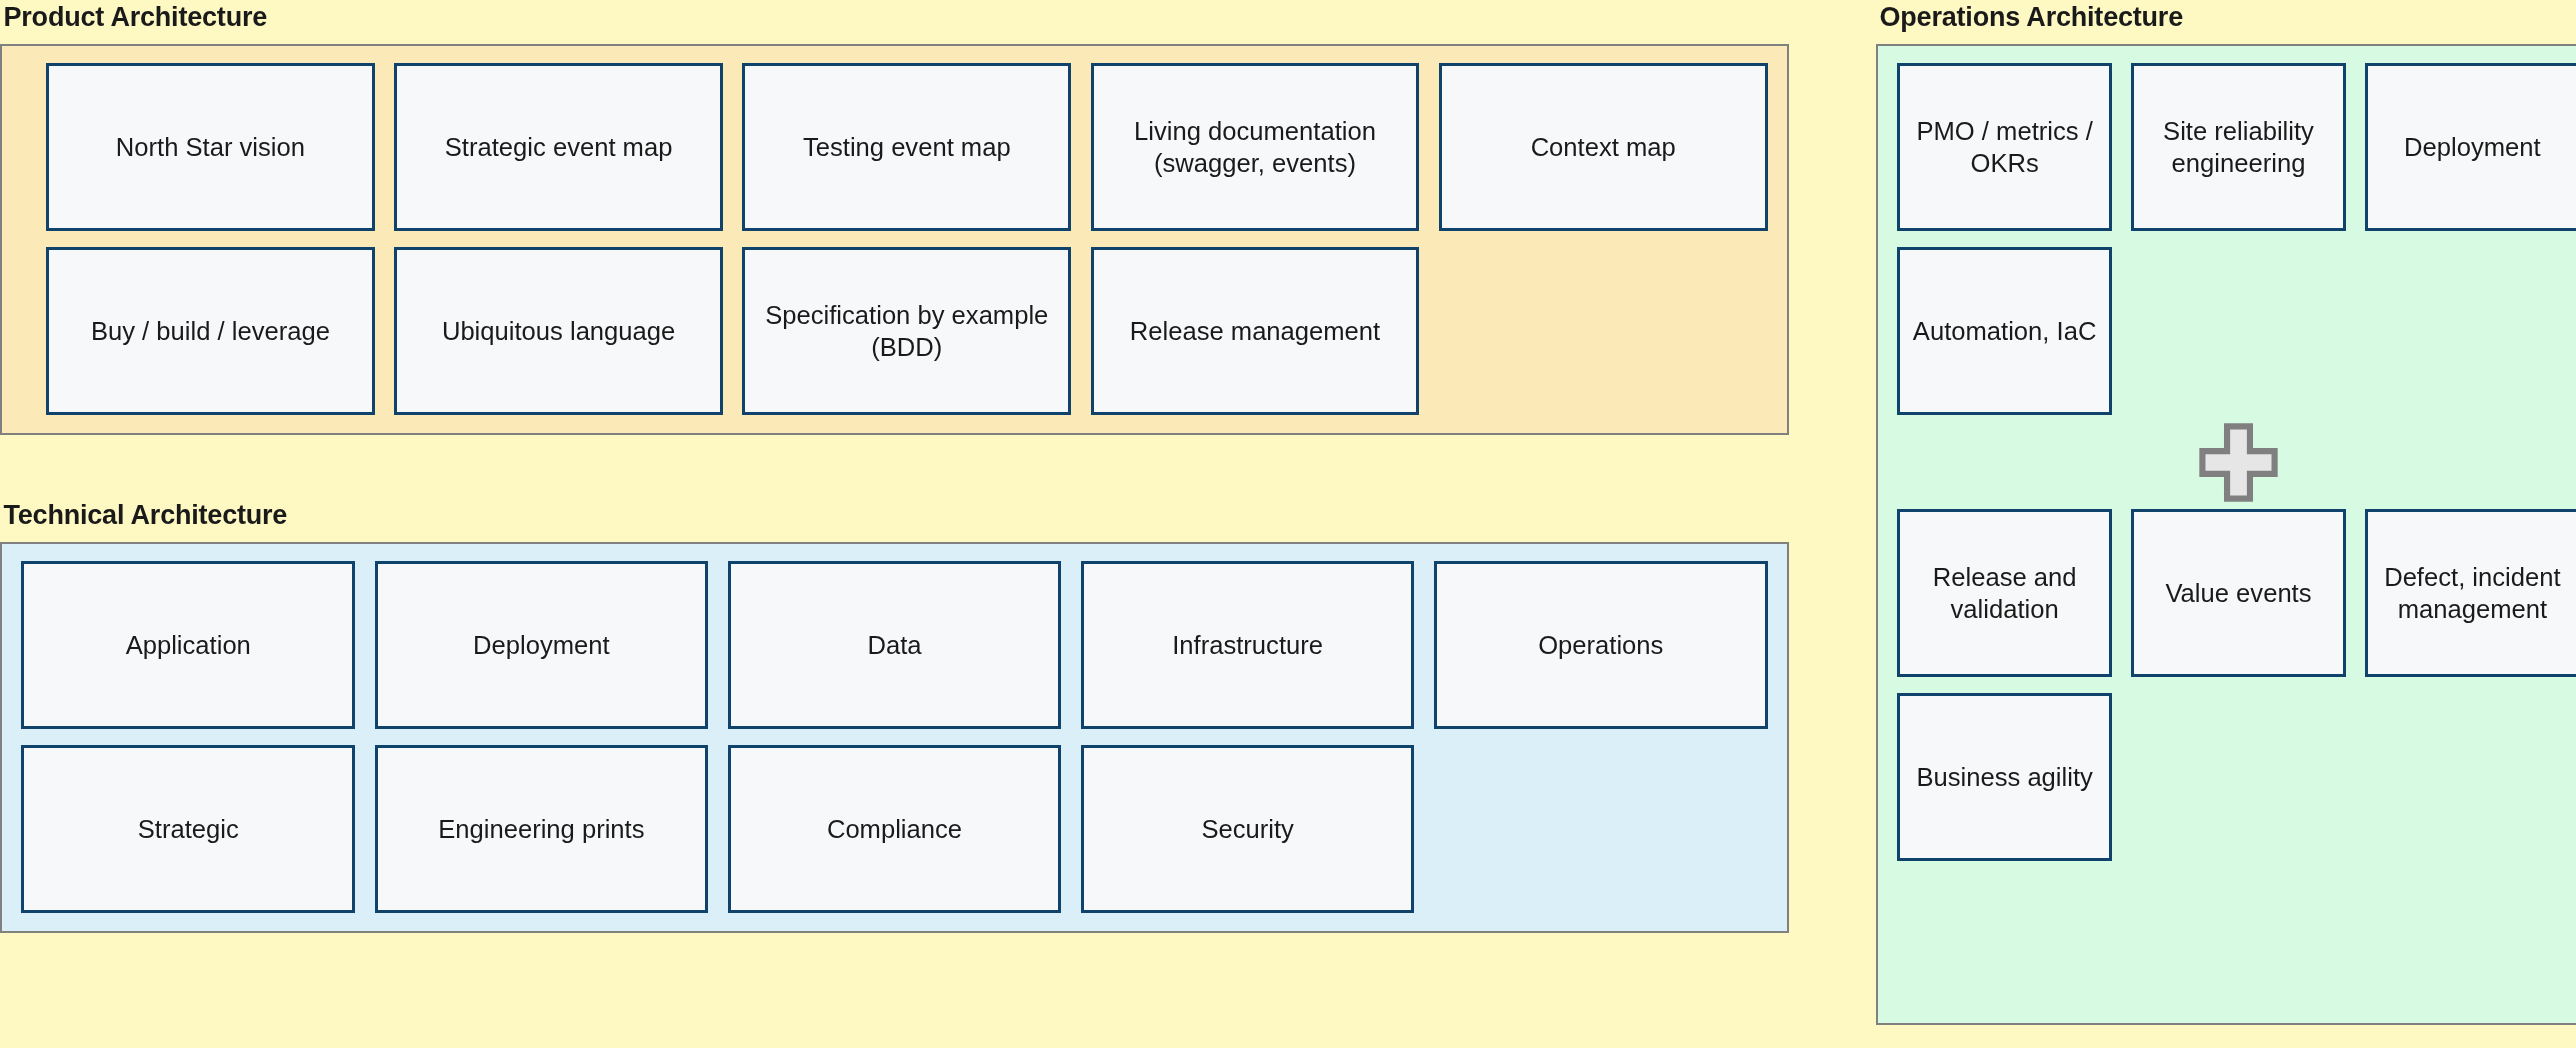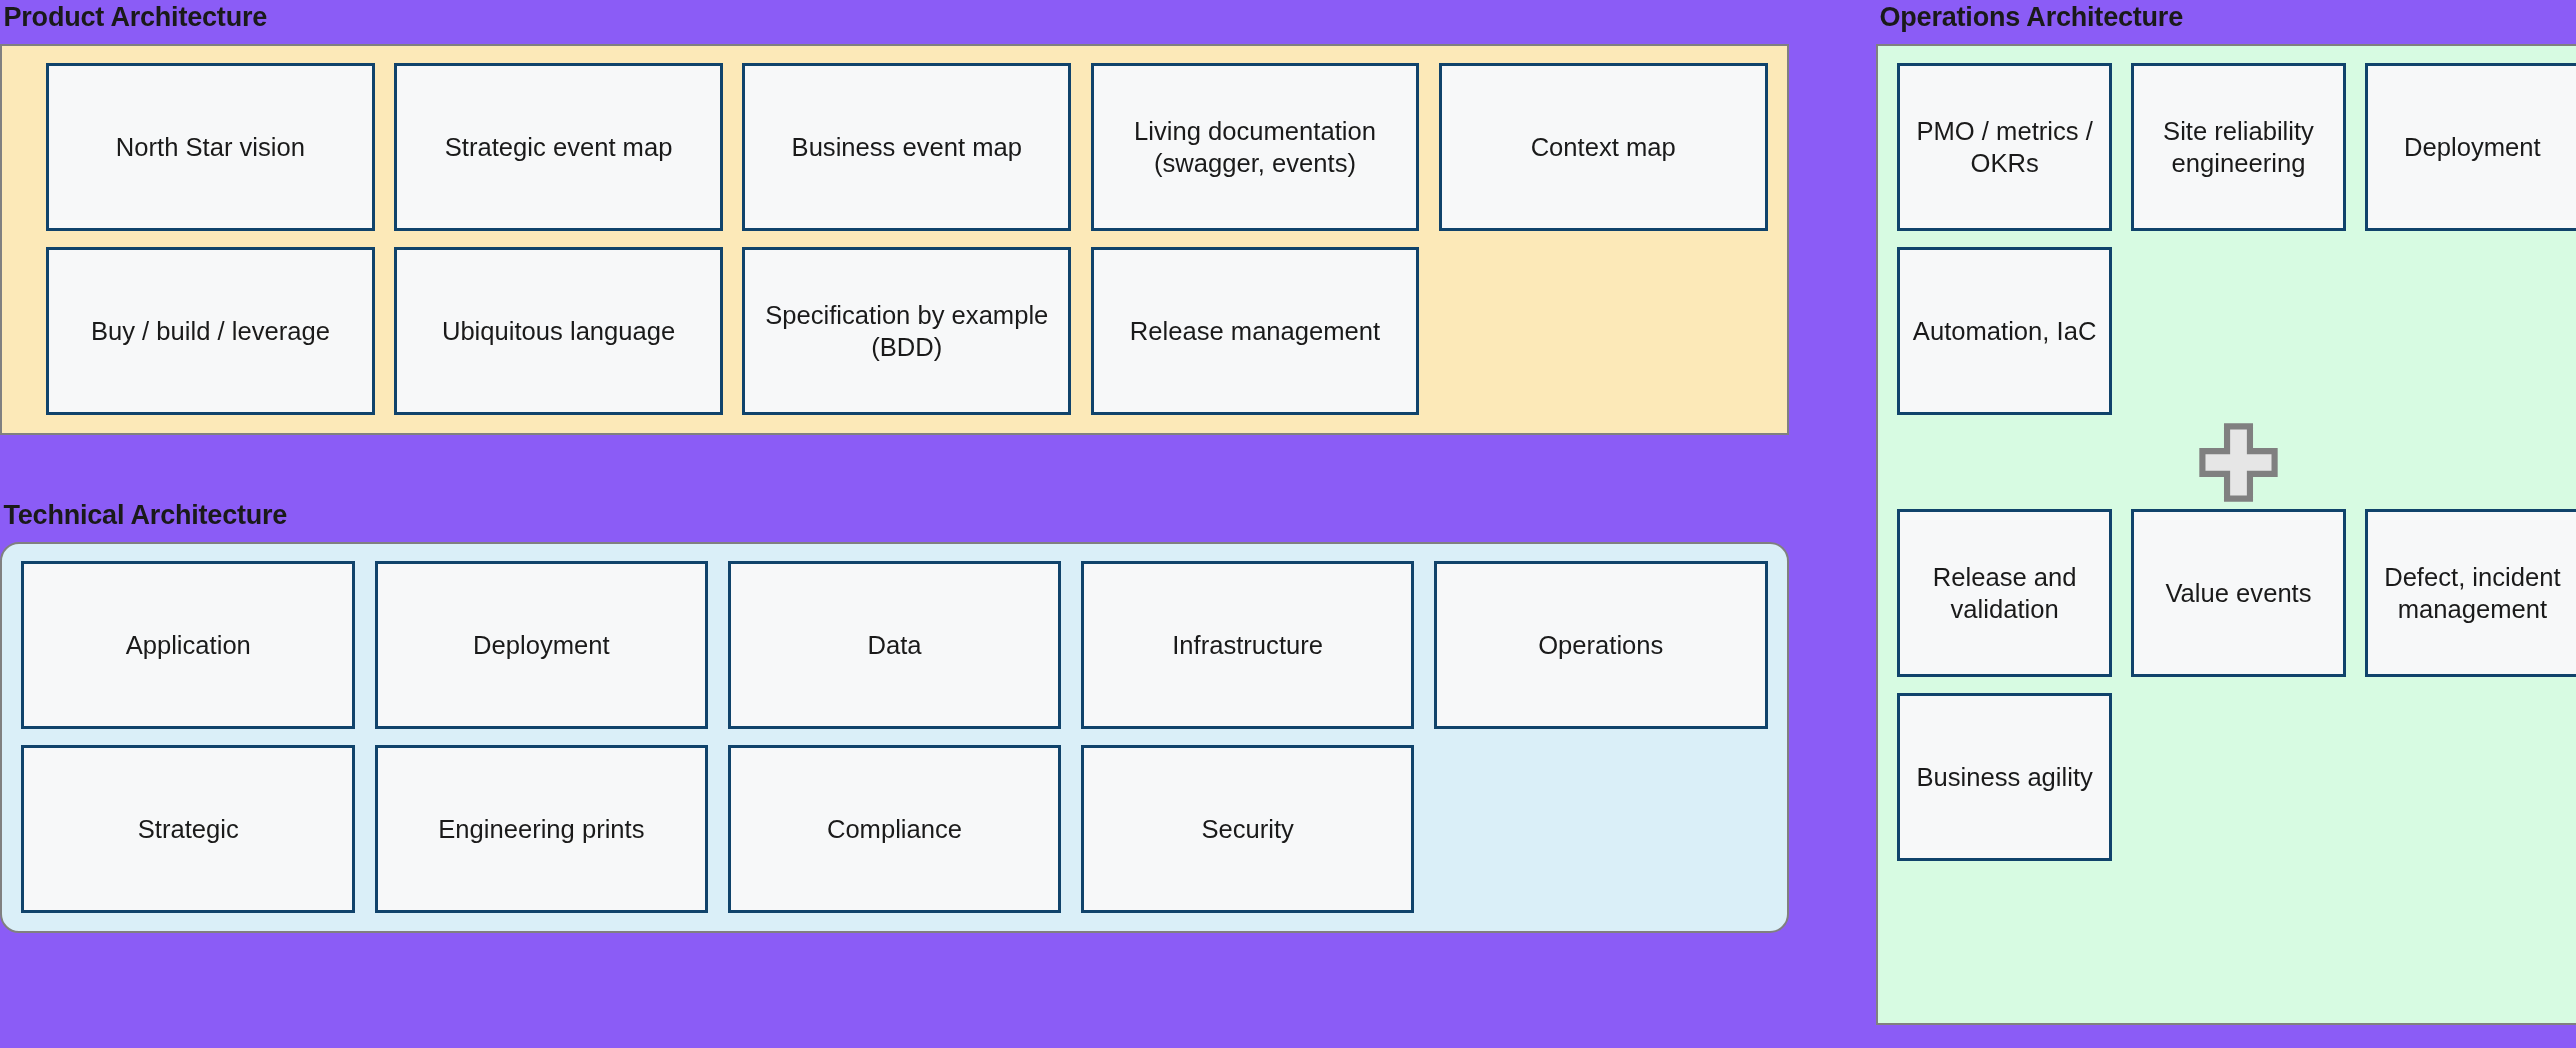--- a/index.html
+++ b/index.html
@@ -13,21 +13,21 @@
     width: 2576px;
     height: 1048px;
     overflow: hidden;
     -webkit-font-smoothing: antialiased;
   }
 
   #canvas {
     position: relative;
     width: 2576px;
     height: 1048px;
-    background: #8b5cf6;
+    background: #fef9c3;
   }
 
   
   .column {
     position: absolute;
     top: 0;
   }
   #left-column  { left: 0px;    width: 1789px; }
   #right-column { left: 1844px; width: 725px; padding-left: 32px;  }
 
@@ -42,21 +42,21 @@
   }
 
   
   .panel {
     position: relative;
     box-sizing: border-box;
     border: 2.6px solid #808080;
     padding: 17.7px 19.4px;
   }
   .panel-product     { background: #fce9b8; padding-left: 44px; }
-  .panel-technical   { background: #daeff8; border-radius: 19px; }
+  .panel-technical   { background: #daeff8; }
   .panel-operations  { background: #d7fbe2; }
 
   
   .card-grid {
     display: grid;
     gap: 16px 19.4px;
   }
   .grid-5 { grid-template-columns: repeat(5, 1fr); }
   .grid-2 { grid-template-columns: repeat(3, 1fr); }
 
@@ -95,21 +95,21 @@
 <div id="canvas">
 
   <div class="column" id="left-column">
 
     <div class="section-title" style="margin: 4.4px 0 12.4px 3.5px;">Product Architecture</div>
 
     <div class="panel panel-product">
       <div class="card-grid grid-5">
         <div class="card card-h-product">North Star vision</div>
         <div class="card card-h-product">Strategic event map</div>
-        <div class="card card-h-product">Business event map</div>
+        <div class="card card-h-product">Testing event map</div>
         <div class="card card-h-product">Living documentation (swagger, events)</div>
 
         <div class="card card-h-product">Context map</div>
         <div class="card card-h-product">Buy / build / leverage</div>
         <div class="card card-h-product">Ubiquitous language</div>
         <div class="card card-h-product">Specification by example (BDD)</div>
         <div class="card card-h-product">Release management</div>
       </div>
     </div>
 

